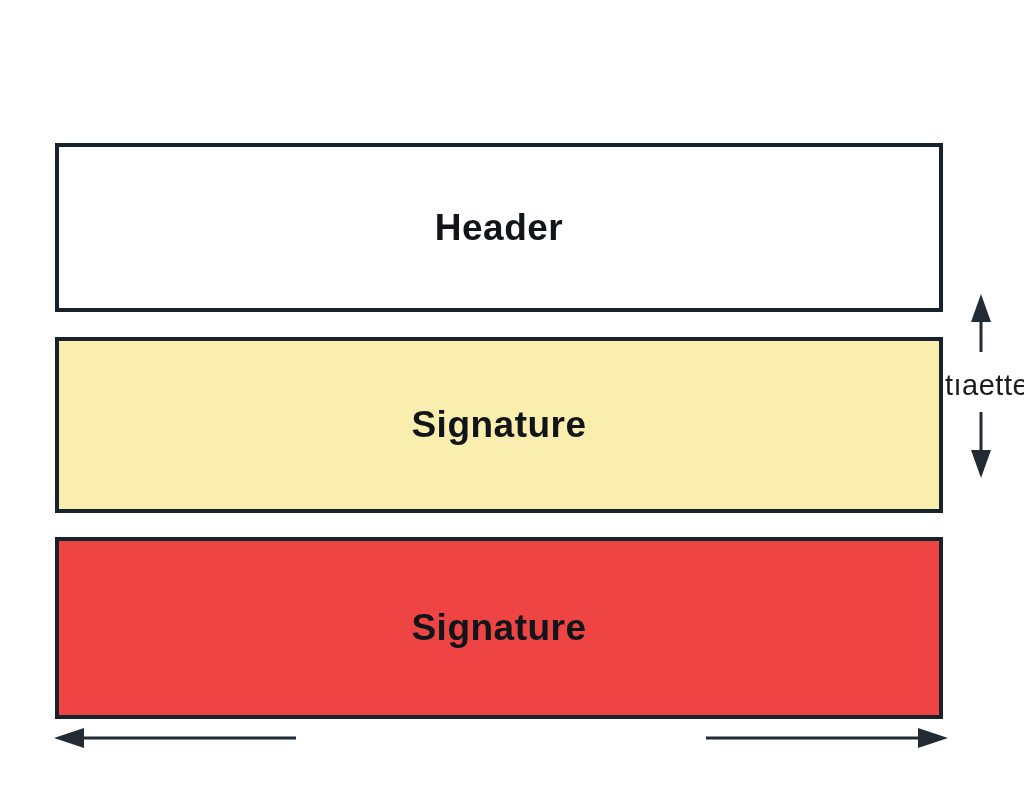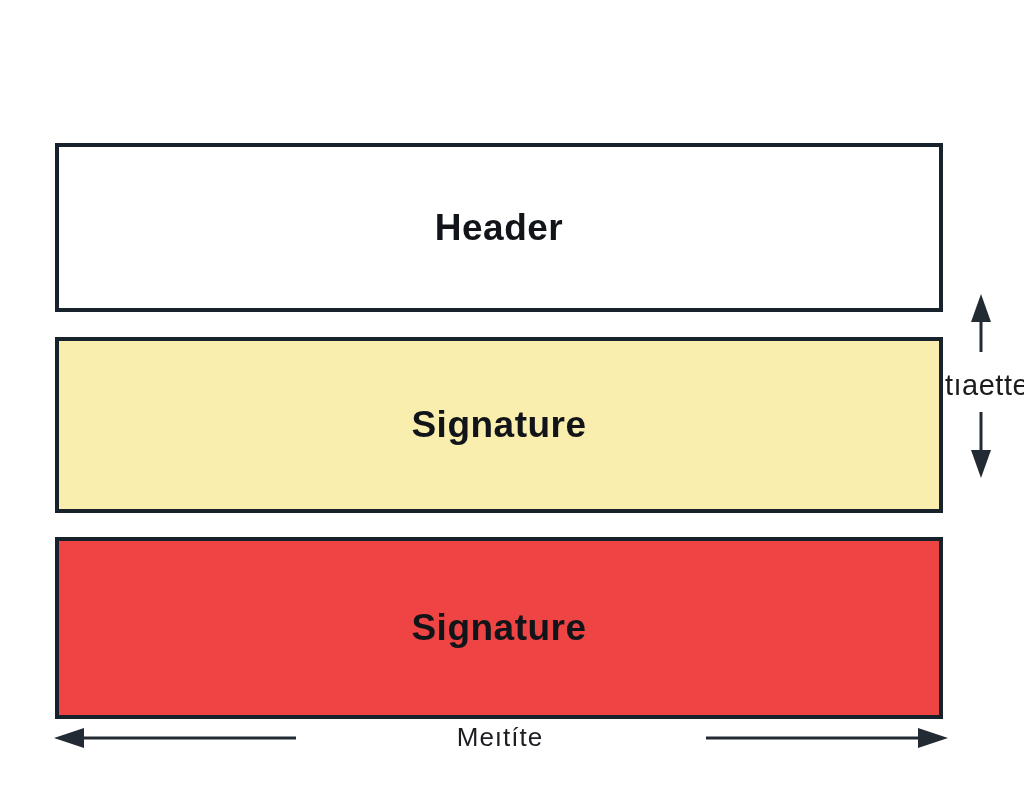--- a/index.html
+++ b/index.html
@@ -104,15 +104,14 @@
   <svg class="harrow-svg harrow-left" viewBox="0 0 250 32" aria-hidden="true">
     <line class="arrow-stroke" x1="28" y1="16" x2="246" y2="16"></line>
     <polygon class="arrow-head" points="4,16 34,6 34,26"></polygon>
   </svg>
 
   <svg class="harrow-svg harrow-right" viewBox="0 0 252 32" aria-hidden="true">
     <line class="arrow-stroke" x1="6" y1="16" x2="224" y2="16"></line>
     <polygon class="arrow-head" points="248,16 218,6 218,26"></polygon>
   </svg>
 
-  <span class="bottom-label">Meıtíte</span>
 
 </div>
 
 </body></html>

